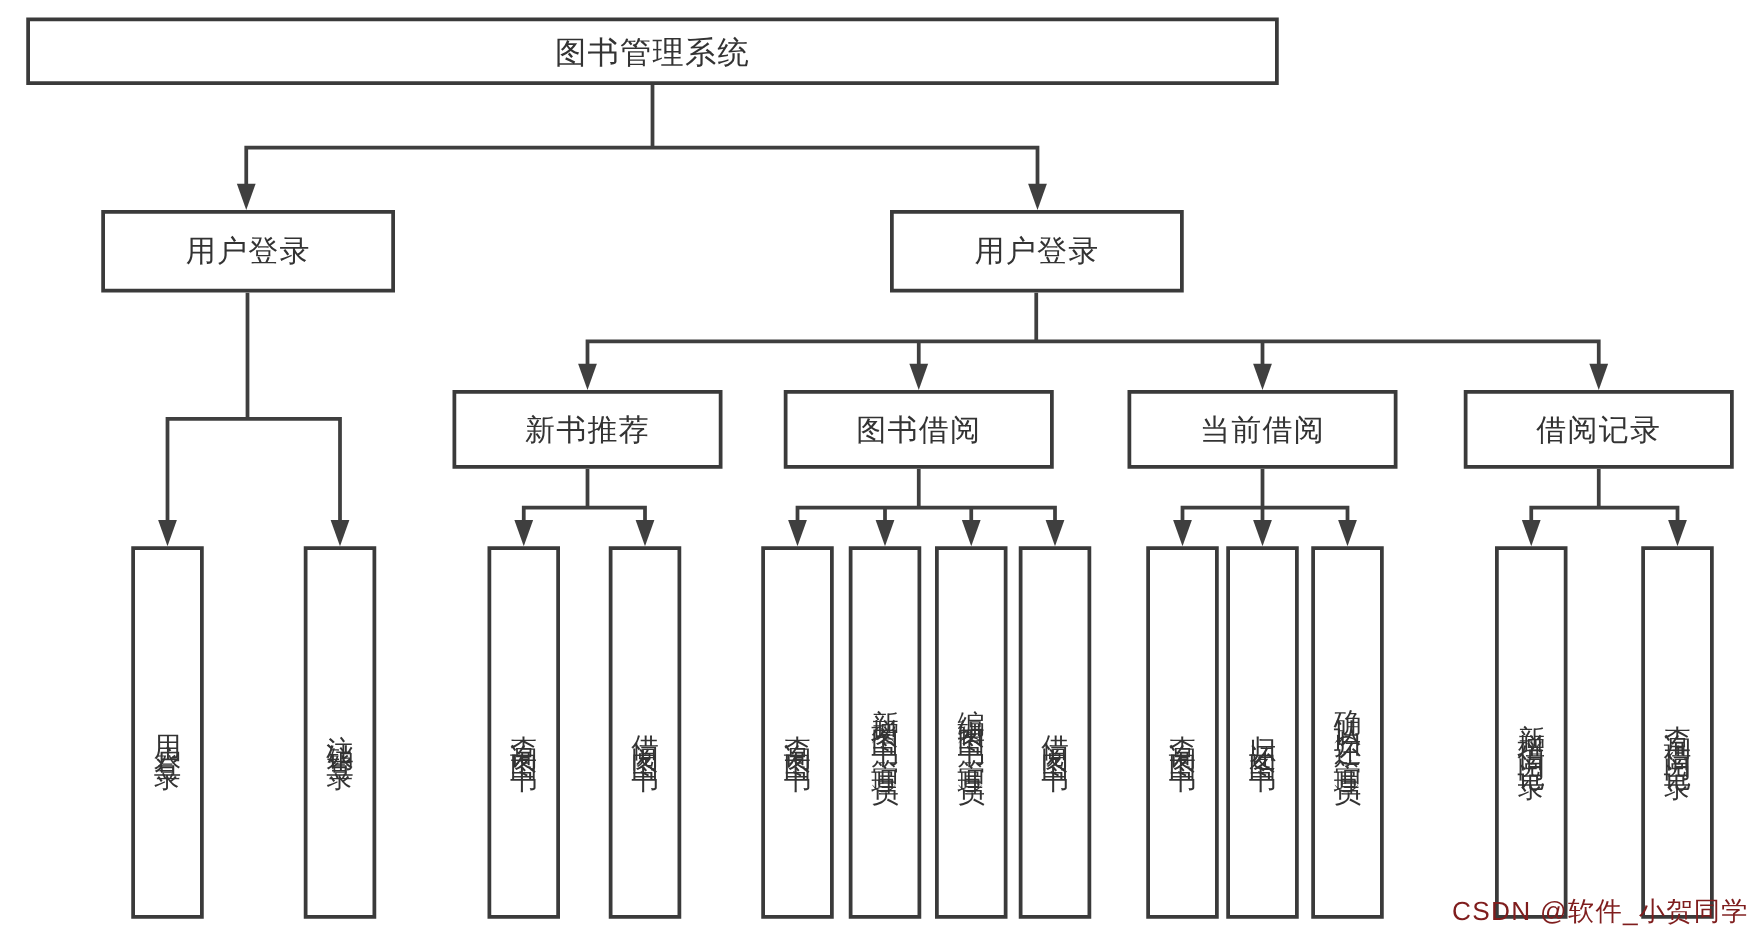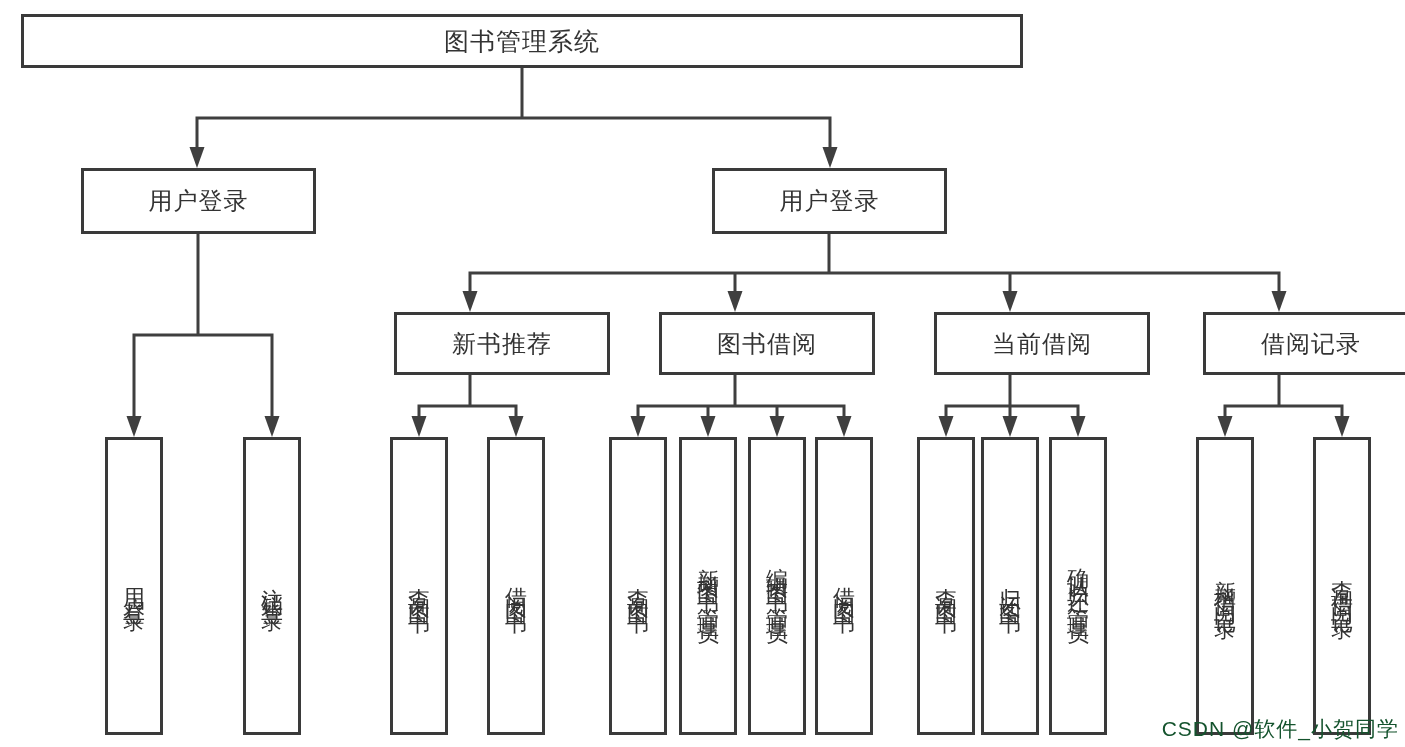--- a/index.html
+++ b/index.html
@@ -28,40 +28,40 @@
   }
   .hlabel {
     font-size: 24px;
     letter-spacing: 1px;
     white-space: nowrap;
   }
   .root-node   { left: 21px;  top: 14px;  width: 1002px; height: 54px; }
   .root-node .hlabel { font-size: 25px; }
   .l2a { left: 81px;  top: 168px; width: 235px; height: 66px; }
   .l2b { left: 712px; top: 168px; width: 235px; height: 66px; }
-  .l3  { top: 312px; height: 63px; width: 216px; margin-left: 32px; }
+  .l3  { top: 312px; height: 63px; width: 216px; }
   .l3a { left: 362px; }
   .l3b { left: 627px; }
   .l3c { left: 902px; }
   .l3d { left: 1171px; }
   .leaf { top: 437px; height: 298px; width: 58px; }
   .vtext {
     writing-mode: vertical-rl;
     text-orientation: mixed;
     font-size: 22px;
     letter-spacing: 8px;
     color: #333333;
     white-space: nowrap;
   }
   .watermark {
     position: absolute;
     right: 6px;
     bottom: 4px;
     font-size: 21px;
-    color: #14532d;
+    color: #7f1d1d;
     letter-spacing: 1px;
     white-space: nowrap;
   }
 </style>
 </head>
 <body>
 
 <div class="canvas">
 
   <svg class="connectors" width="1405" height="747" viewBox="0 0 1405 747" aria-hidden="true">

